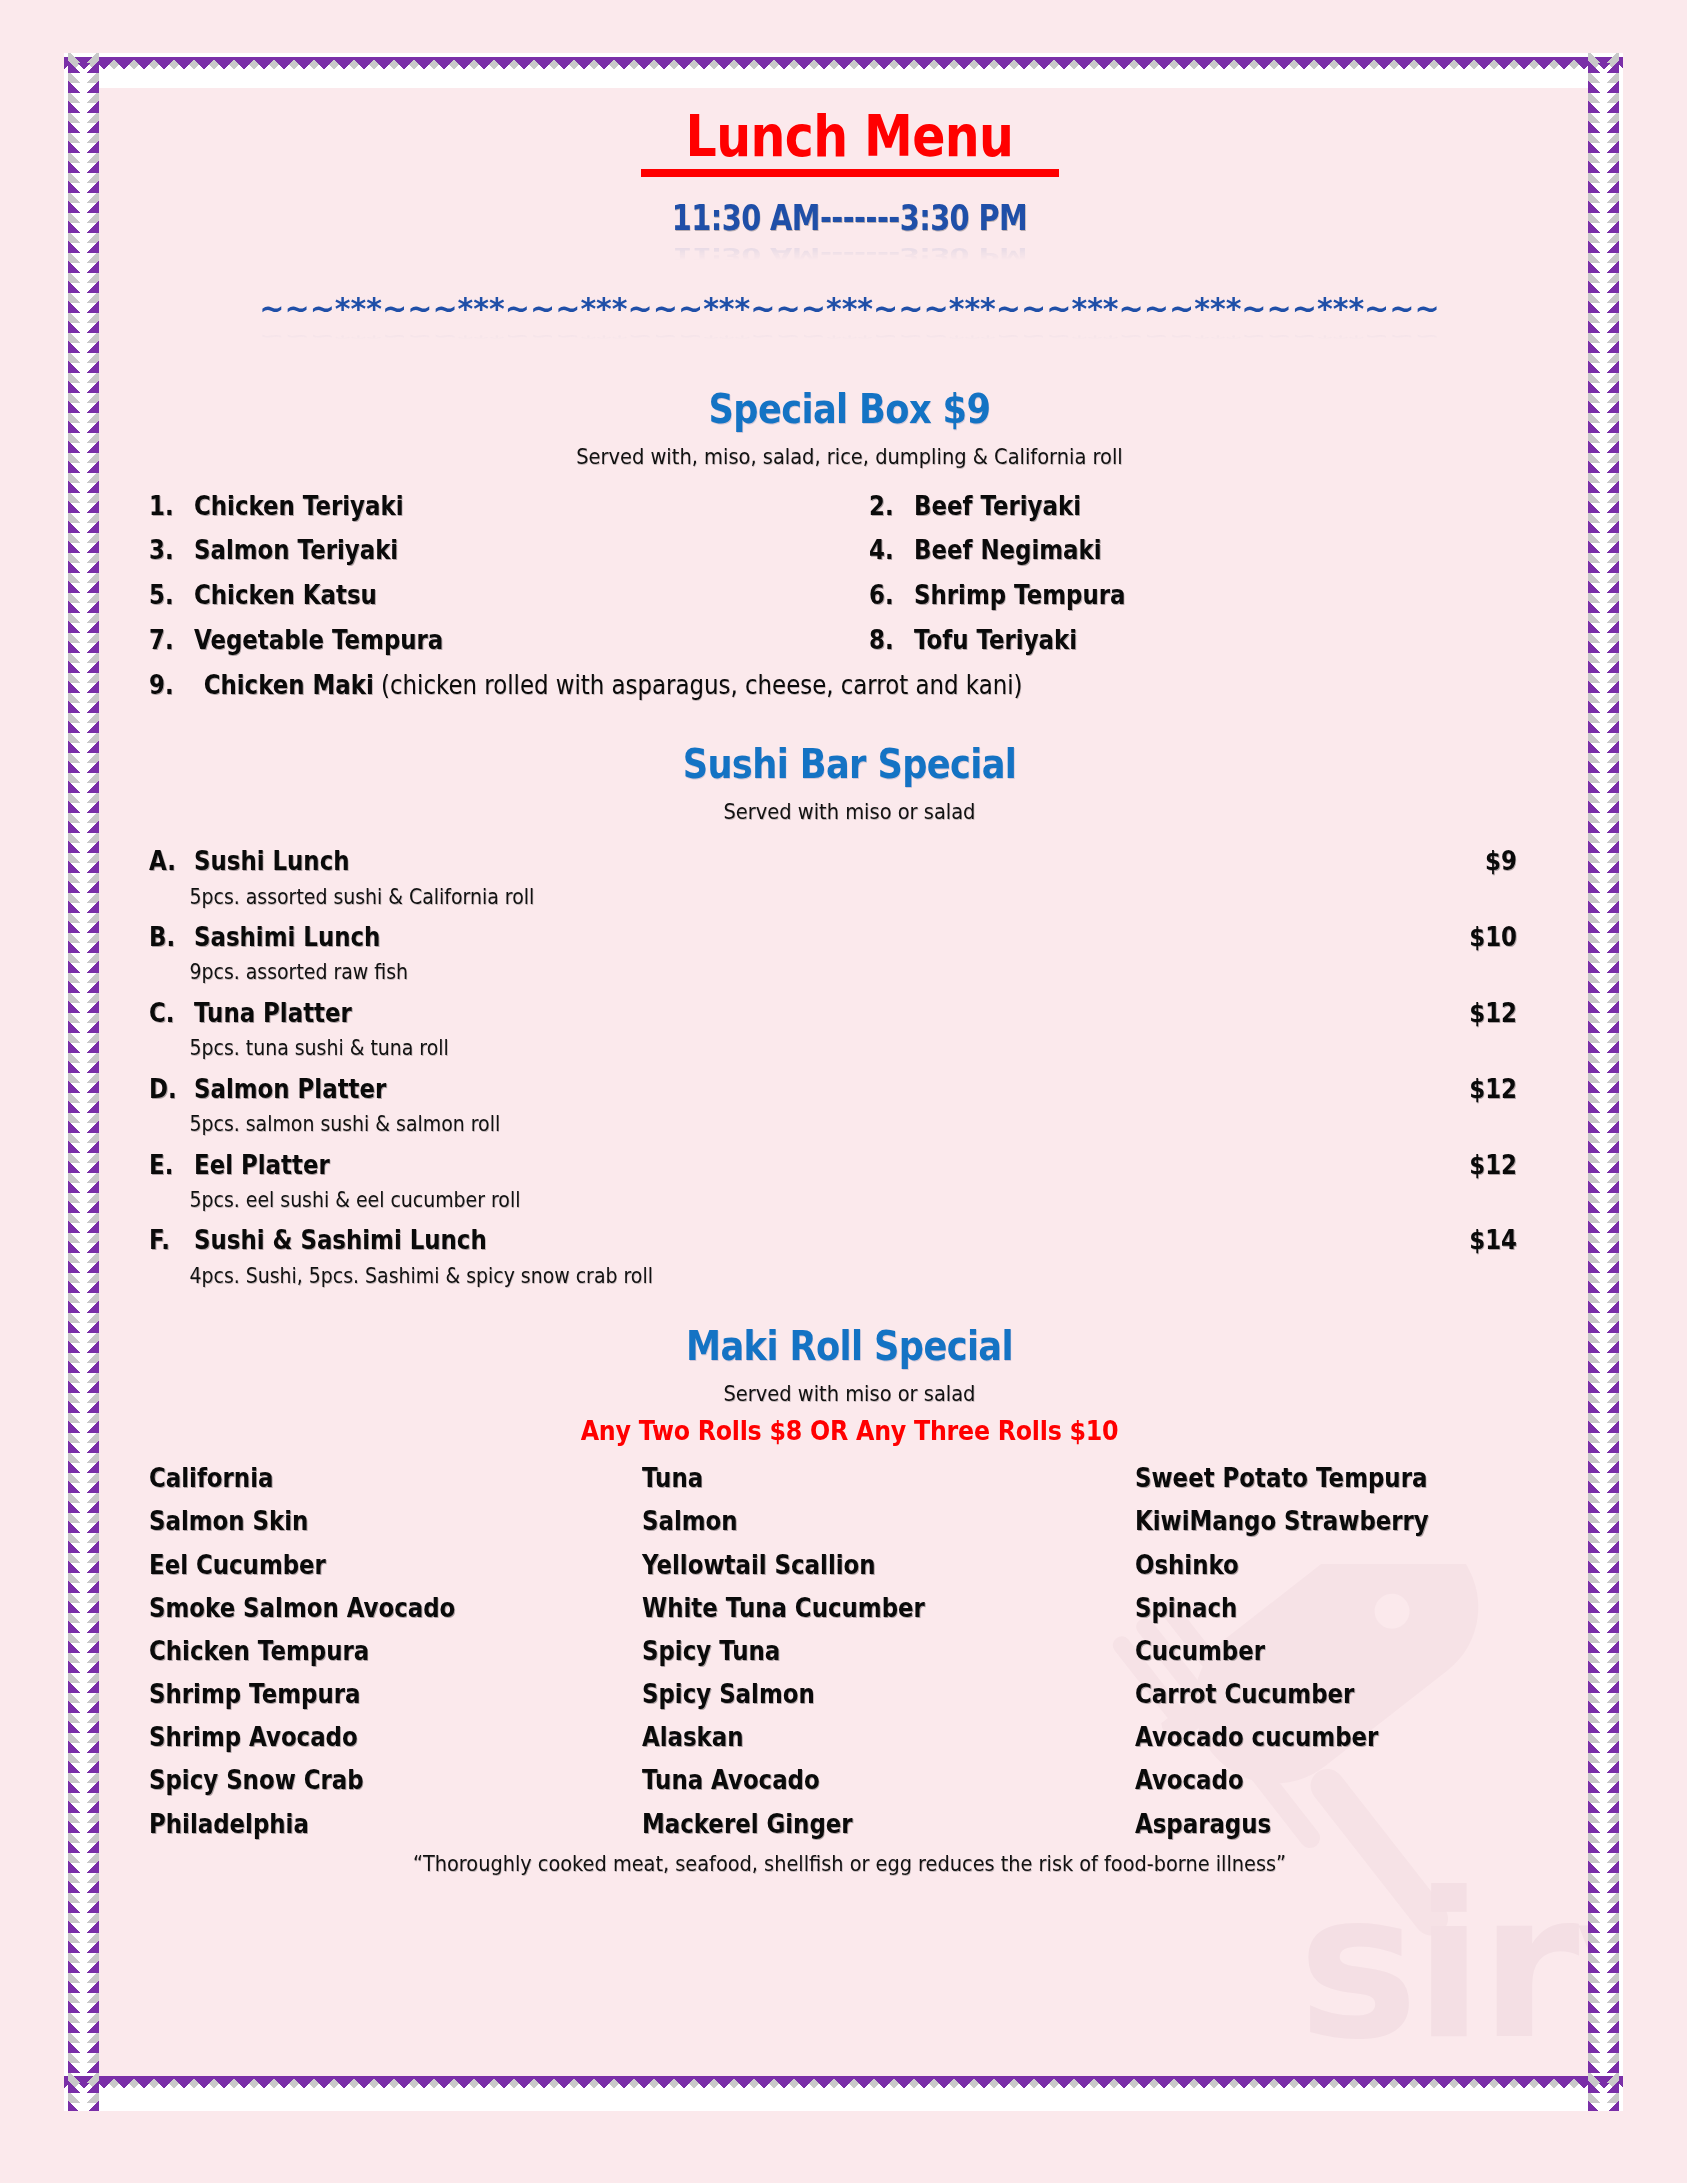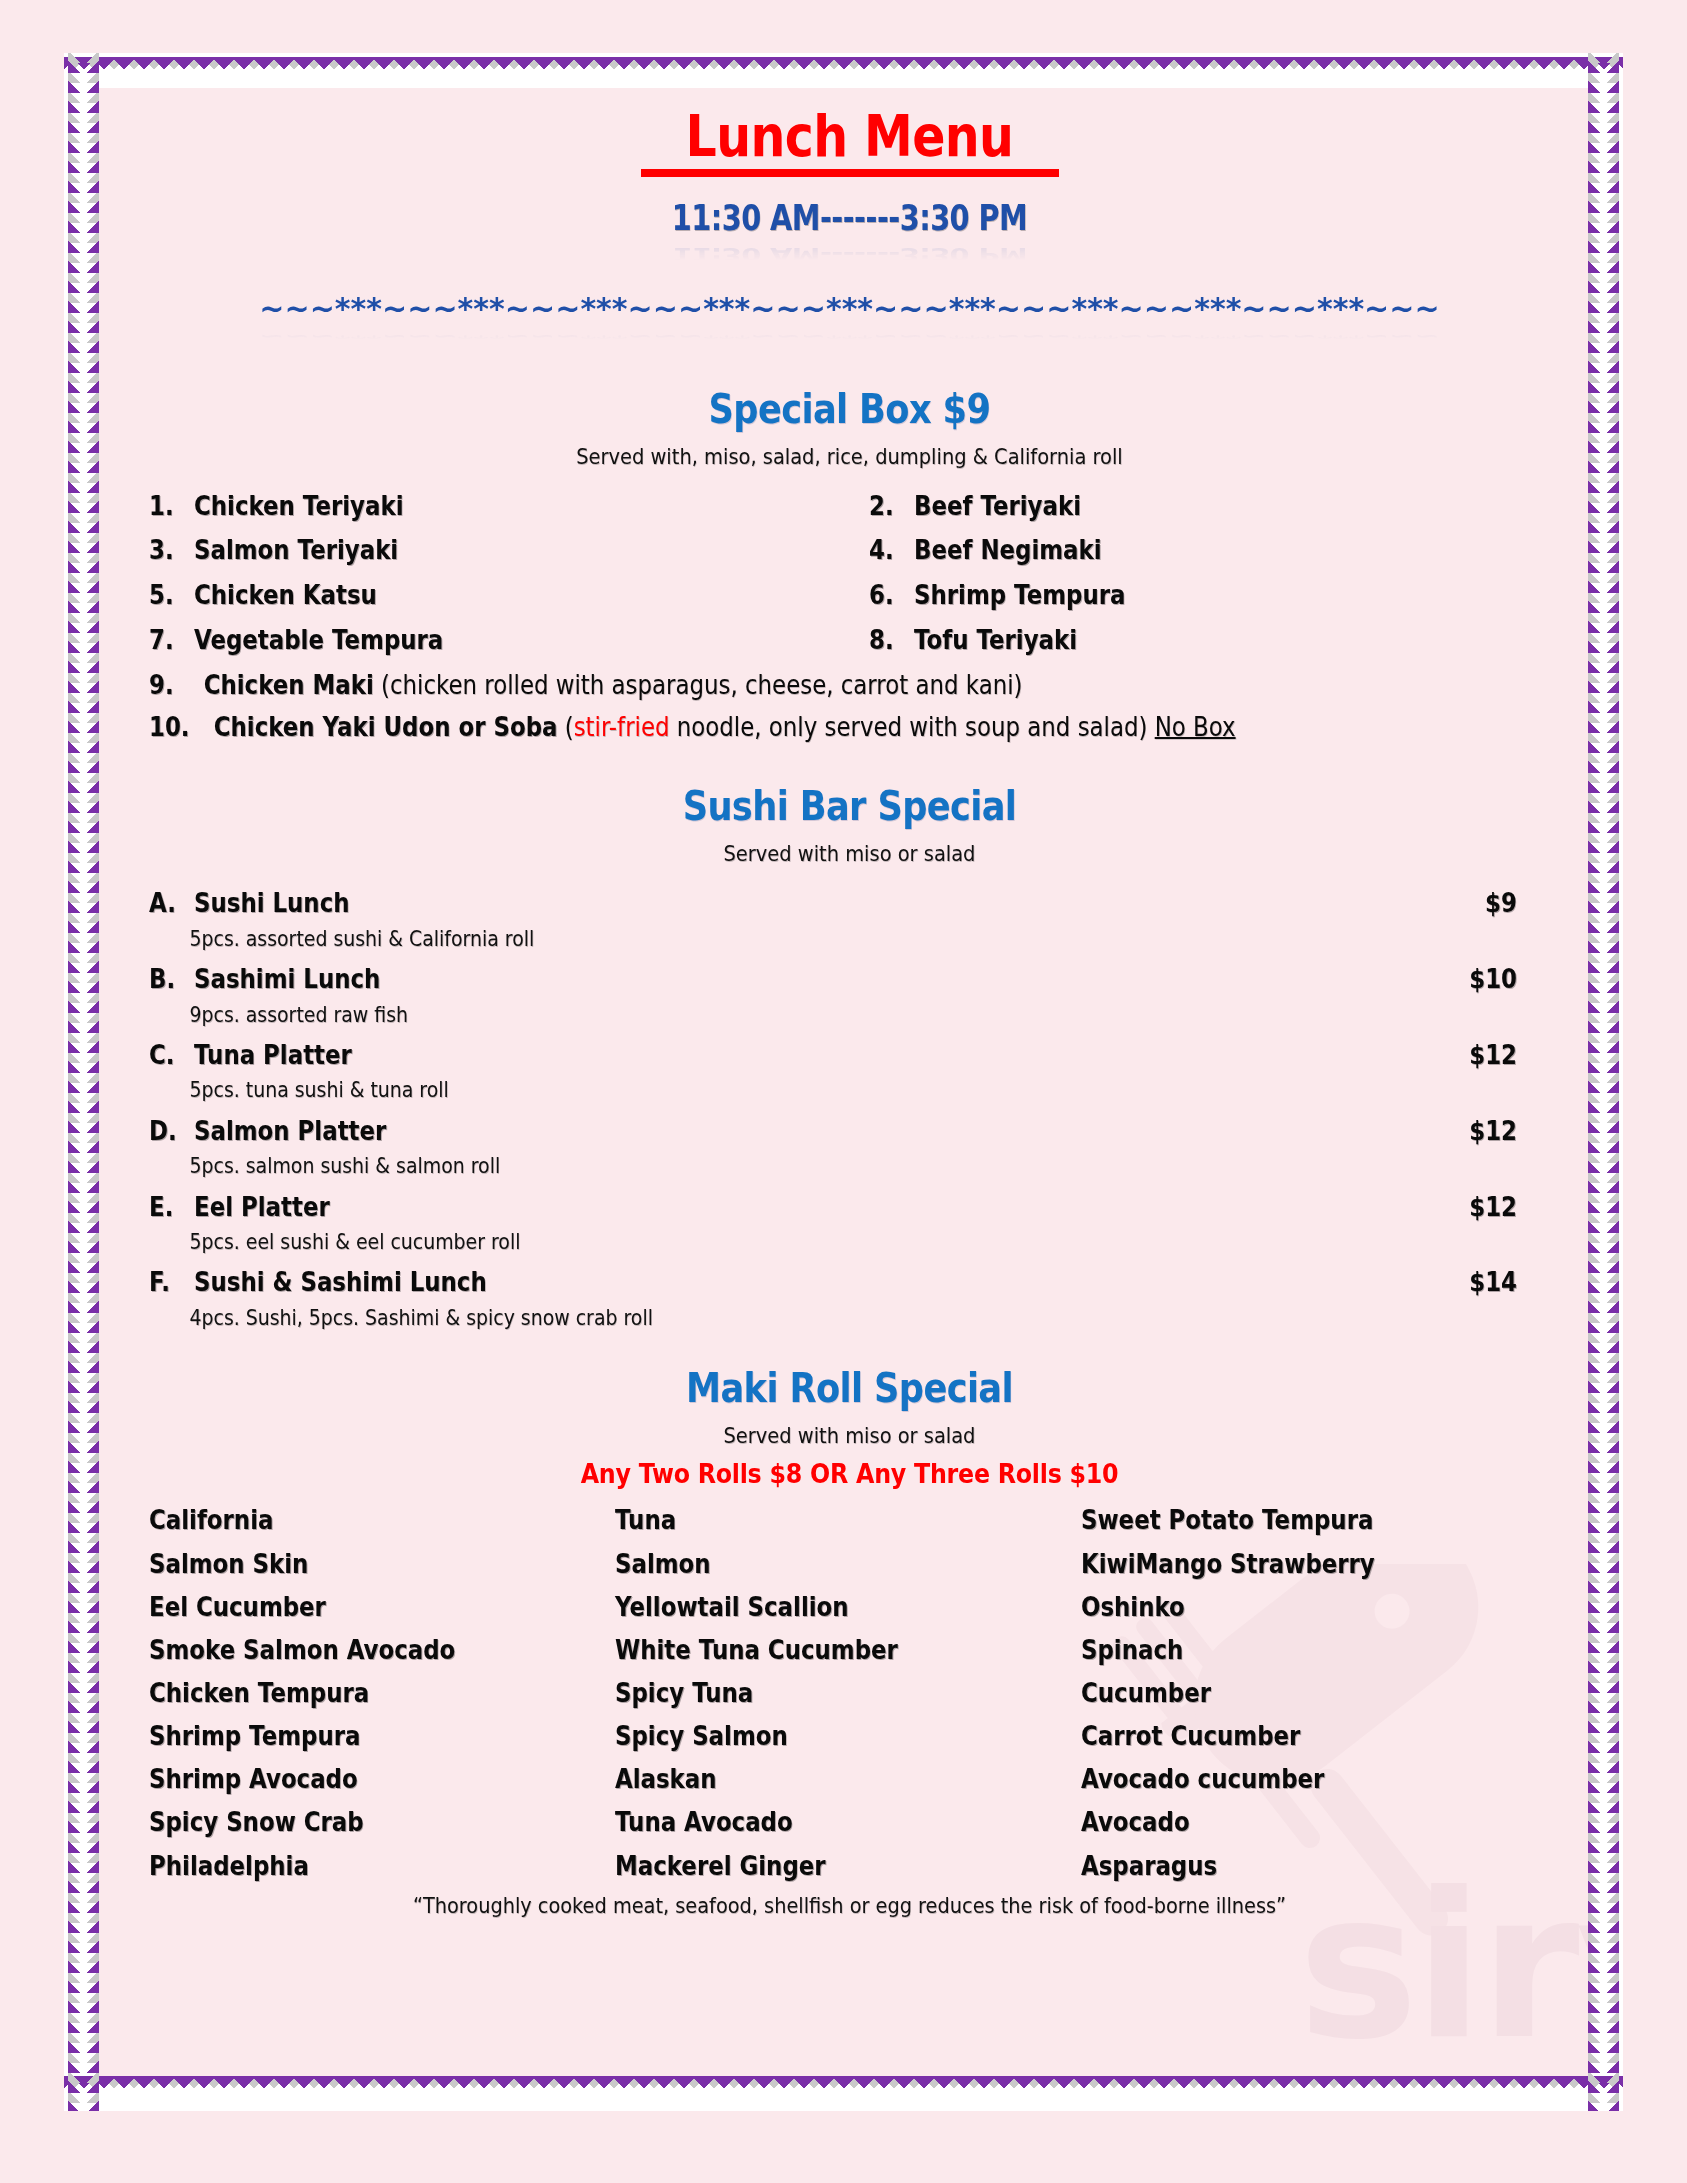--- a/index.html
+++ b/index.html
@@ -270,20 +270,21 @@
     font-size: 27px;
     font-weight: bold;
     color: #ff0000;
     transform: scaleX(0.88);
     letter-spacing: -0.3px;
   }
   #roll-cols {
     display: flex;
     margin-top: 10.8px;
     padding-left: 38px;
+    gap: 27px;
   }
   .roll-col {
     width: 466px;
     flex: 0 0 466px;
   }
   .roll-item {
     font-size: 26px;
     font-weight: bold;
     color: #0a0a0a;
     line-height: 1.66;
@@ -388,27 +389,20 @@
         </div>
 
         <div class="box-wide">
           <span class="txt">
             <span>9.</span>
             <span style="display:inline-block;width:16px"></span>
             <span>Chicken Maki</span><span class="note"> (chicken rolled with asparagus, cheese, carrot and kani)</span>
           </span>
         </div>
 
-        <div class="box-wide">
-          <span class="txt">
-            <span>10.</span>
-            <span style="display:inline-block;width:9.4px"></span>
-            <span>Chicken Yaki Udon or Soba</span><span class="note"> (</span><span class="note red">stir-fried</span><span class="note"> noodle, only served with soup and salad) </span><span class="note uline">No Box</span>
-          </span>
-        </div>
       </div>
 
       <div class="section-head" id="head-sushi">Sushi Bar Special</div>
       <div class="served">Served with miso or salad</div>
 
       <div id="sushi-list">
         <div class="sushi-item">
           <div class="sushi-line">
             <span class="sushi-letter">A.</span>
             <span class="sushi-name">Sushi Lunch</span>

